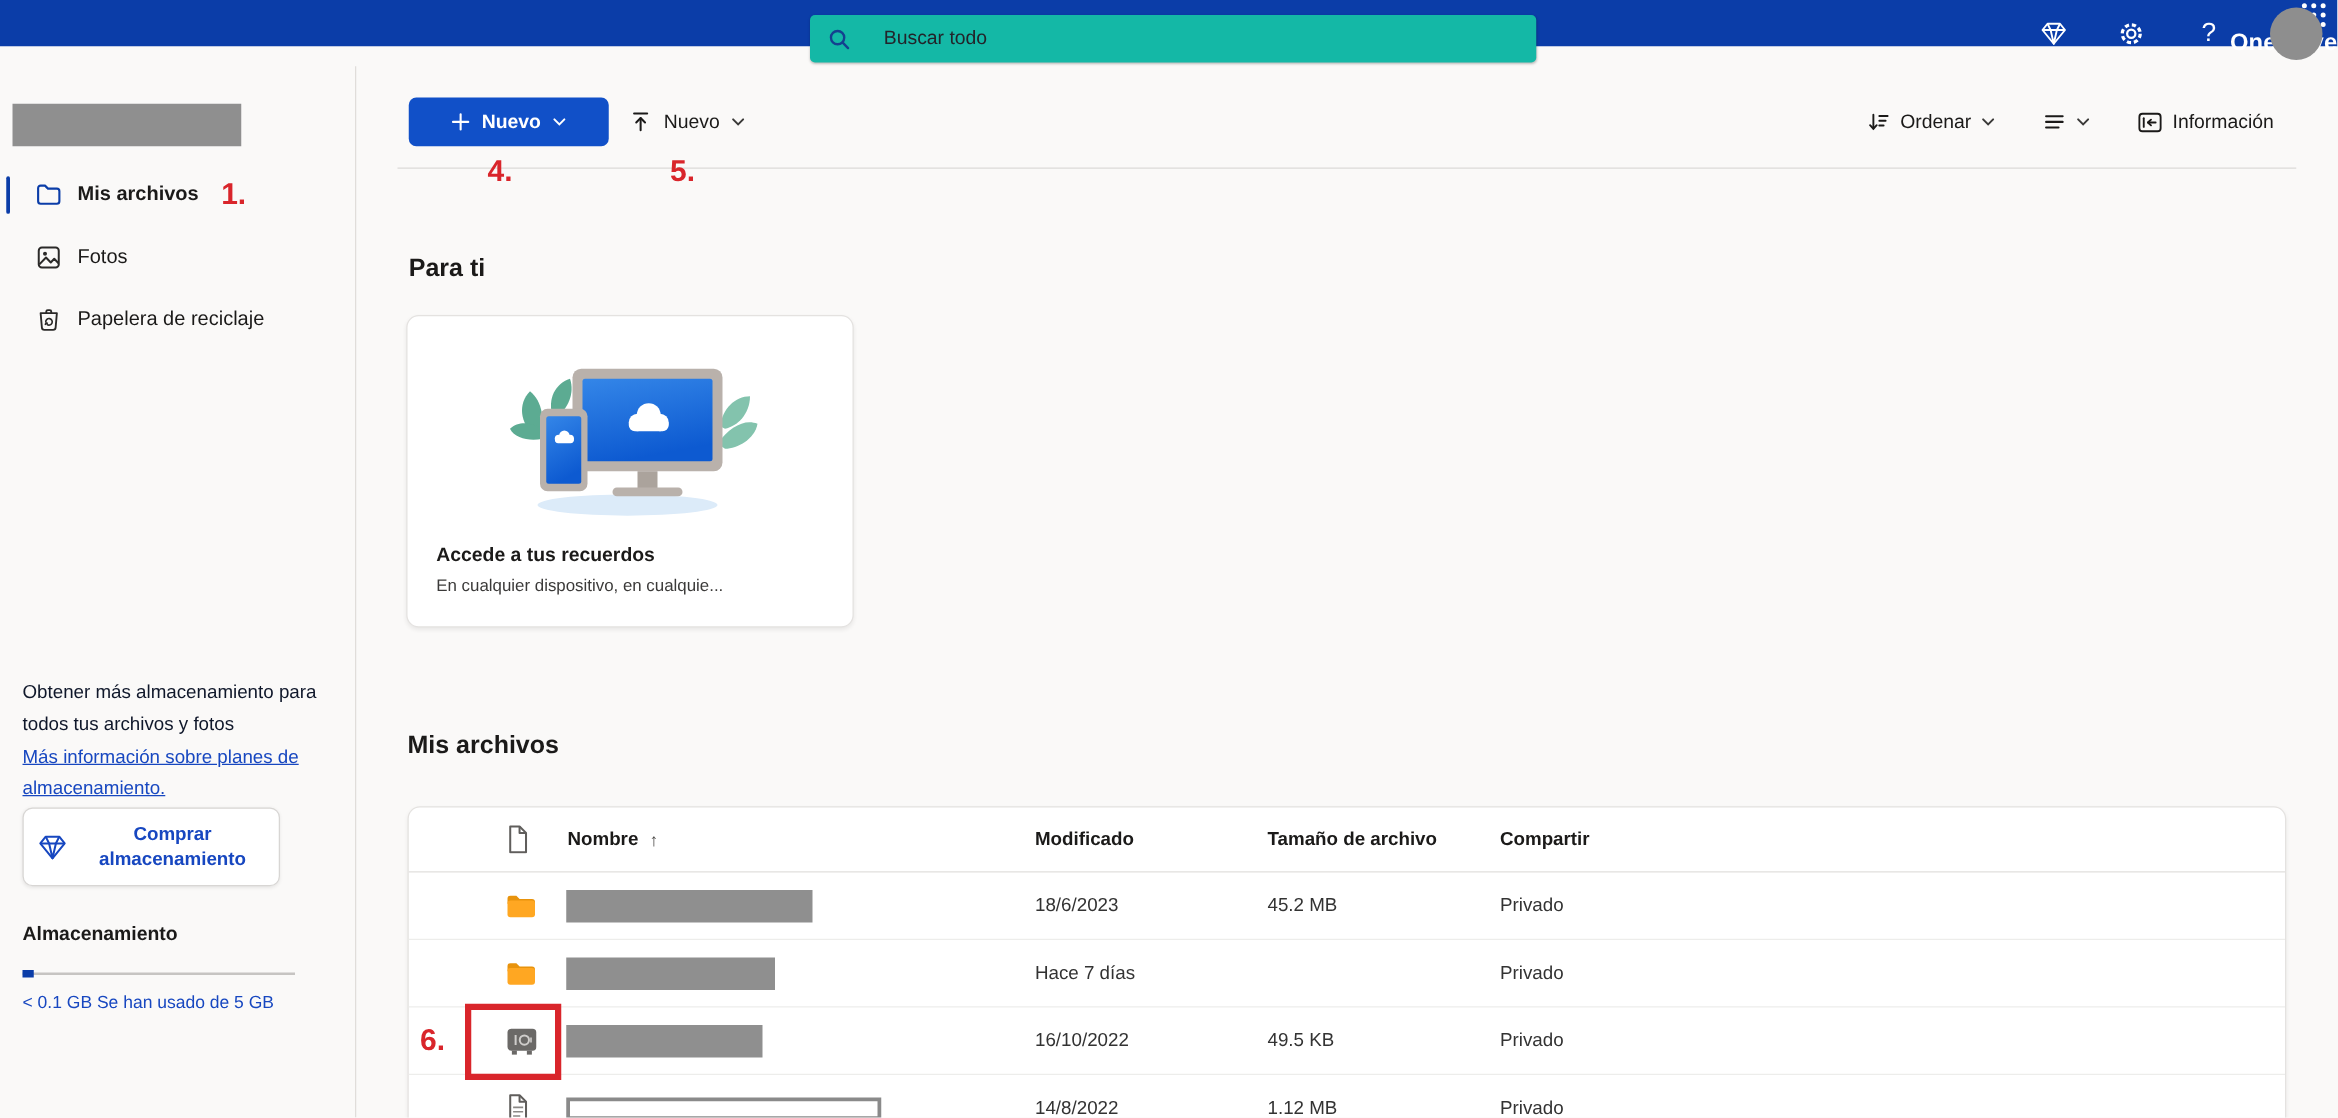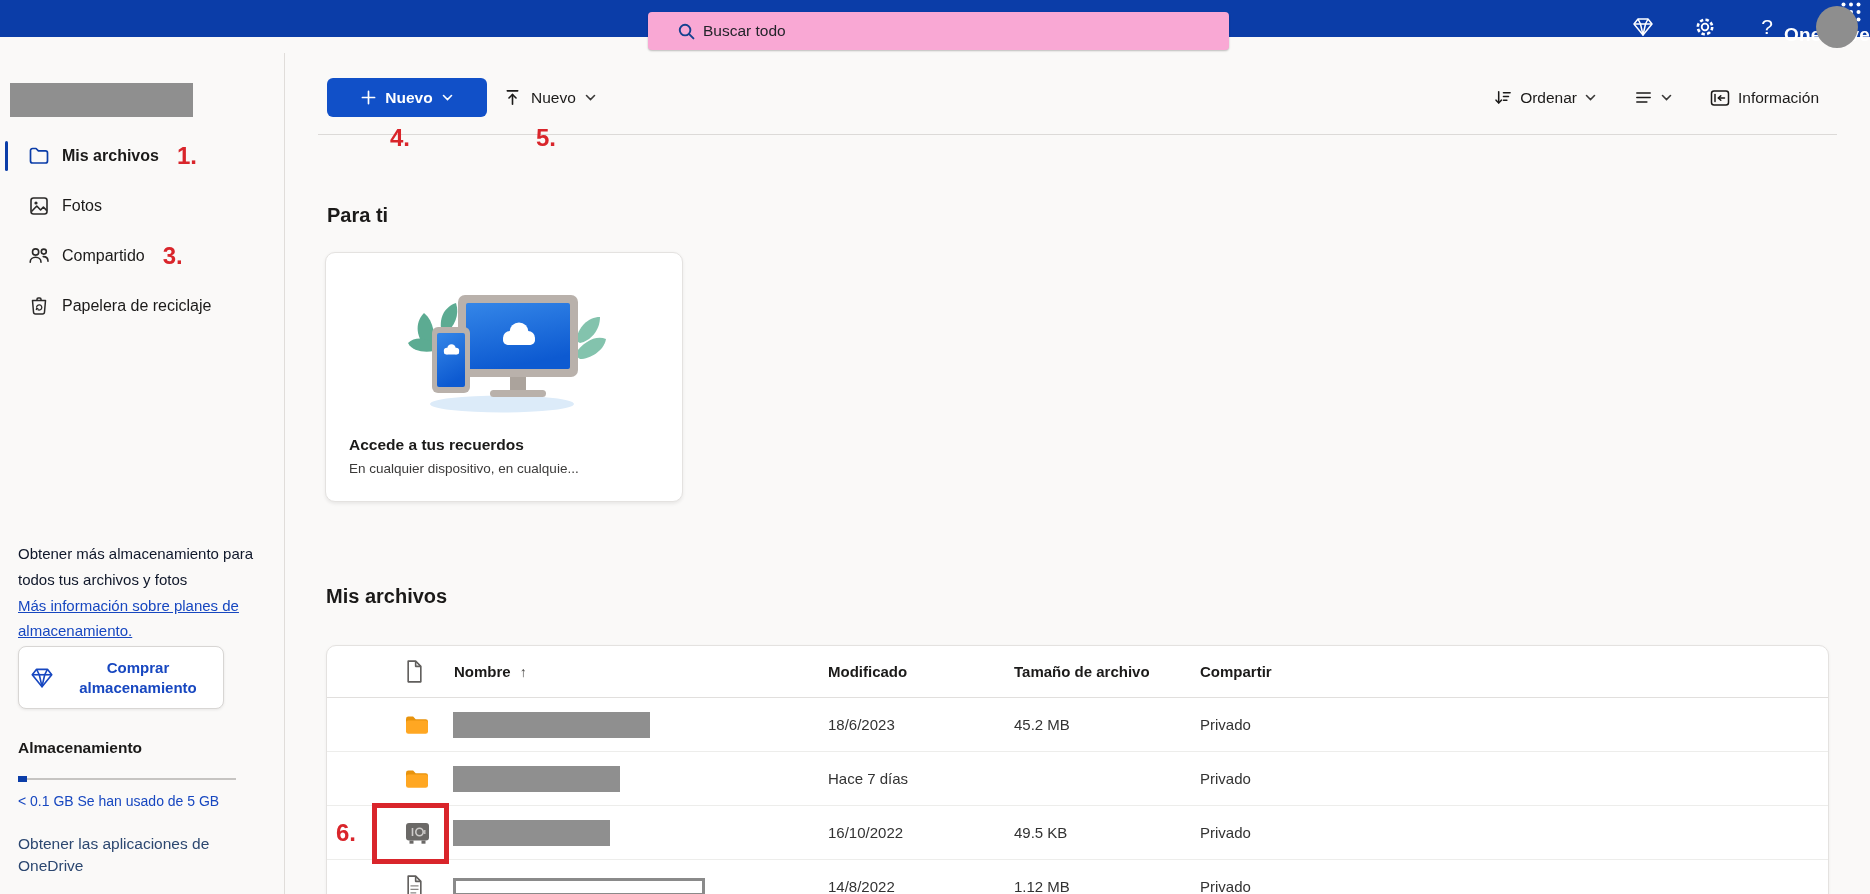--- a/index.html
+++ b/index.html
@@ -7,21 +7,21 @@
   body {
     width:1870px; height:894px; position:relative; overflow:hidden;
     font-family:"Liberation Sans", sans-serif; background:#faf9f8; color:#1b1a19;
   }
   button { font-family:"Liberation Sans", sans-serif; }
 
   
   .topbar { position:absolute; left:0; top:0; width:1870px; height:37px; background:#0b3da8; display:flex; align-items:flex-end;flex-direction:column; }
   .waffle-btn { width:38px; height:44px; margin-left:14px; background:transparent; border:none; display:flex; align-items:center; justify-content:center; cursor:pointer; }
   .brand { color:#fff; font-size:19px; font-weight:700; margin-left:16px; letter-spacing:.2px; }
-  .searchbox { position:absolute; left:648px; top:12px; width:581px; height:38px; background:#f9a8d4; border-radius:4px; display:flex; align-items:center; padding:0 29px; gap:5px; box-shadow:0 1px 2px rgba(0,0,0,.25); }
+  .searchbox { position:absolute; left:648px; top:12px; width:581px; height:38px; background:#14b8a6; border-radius:4px; display:flex; align-items:center; padding:0 14px; gap:24px; box-shadow:0 1px 2px rgba(0,0,0,.25); }
   .searchbox input { flex:1; border:none; outline:none; background:transparent; font-size:15.5px; color:#1b1a19; font-family:"Liberation Sans",sans-serif; }
   .searchbox input::placeholder { color:#23242a; opacity:1; }
   .topbar-right { position:absolute; right:0; top:0; height:53px; display:flex; align-items:center; gap:36px; padding-right:12px; }
   .tb-iconbtn { background:transparent; border:none; width:26px; height:26px; padding:0; display:flex; align-items:center; justify-content:center; cursor:pointer; color:#fff; }
   .help-glyph { color:#fff; font-size:21px; font-weight:400; }
   .avatar { width:42px; height:42px; border-radius:50%; background:#8e8e8e; border:none; cursor:pointer; }
 
   
   .sidebar { position:absolute; left:0; top:53px; width:285px; bottom:0; background:#faf9f8; border-right:1px solid #e0ddda; }
   .redacted-name { position:absolute; left:10px; top:30px; width:183px; height:34px; background:#8f8f8f; }
@@ -142,32 +142,20 @@
         <svg width="22" height="22" viewBox="0 0 22 22" fill="none" stroke="currentColor" stroke-width="1.6" stroke-linejoin="round">
             <rect x="3" y="3" width="16" height="16" rx="2.5"></rect>
             <circle cx="8" cy="8" r="1.6" fill="currentColor" stroke="none"></circle>
             <path d="M3.5 16.5 L8.8 11 L12.6 15 L15.4 12 L18.8 15.6"></path>
           </svg>
       </span>
       <span class="nav-label">Fotos</span>
     </li>
     <li>
       <span class="nav-icon">
-        <svg width="22" height="22" viewBox="0 0 22 22" fill="none" stroke="currentColor" stroke-width="1.6" stroke-linecap="round">
-            <circle cx="7.6" cy="7" r="3.1"></circle>
-            <path d="M2.2 17.2 c0-3 2.4-4.9 5.4-4.9 s5.4 1.9 5.4 4.9"></path>
-            <circle cx="15.8" cy="6.6" r="2.5"></circle>
-            <path d="M15.2 11.6 c2.9 0 4.8 1.9 4.8 4.6"></path>
-          </svg>
-      </span>
-      <span class="nav-label">Compartido</span>
-      <span class="ann">3.</span>
-    </li>
-    <li>
-      <span class="nav-icon">
         <svg width="22" height="22" viewBox="0 0 22 22" fill="none" stroke="currentColor" stroke-width="1.5" stroke-linejoin="round">
             <path d="M9 5.5 V4.3 a1.2 1.2 0 0 1 1.2-1.2 h1.6 a1.2 1.2 0 0 1 1.2 1.2 V5.5"></path>
             <path d="M4.5 5.5 H17.5 L16.5 17 a2 2 0 0 1-2 1.9 H7.5 a2 2 0 0 1-2-1.9 Z"></path>
             <path d="M8.6 12.6 a2.6 2.6 0 1 1 1 1.9" stroke-width="1.3"></path>
             <path d="M8.2 15 l.5-1.7 1.6.6" stroke-width="1.3"></path>
           </svg>
       </span>
       <span class="nav-label">Papelera de reciclaje</span>
     </li>
   </ul>
@@ -184,21 +172,20 @@
       </svg>
       <span class="buy-label">Comprar almacenamiento</span>
     </div>
 
     <h3 class="storage-heading">Almacenamiento</h3>
     <div class="progress">
       <div class="track"></div>
       <div class="fill"></div>
     </div>
     <a class="usage-link">&lt; 0.1 GB Se han usado de 5 GB</a>
-    <div class="get-apps">Obtener las aplicaciones de OneDrive</div>
   </div>
 </nav>
 
 <button class="btn-nuevo">
   <svg width="15" height="15" viewBox="0 0 16 16" stroke="#fff" stroke-width="1.8" stroke-linecap="round">
       <path d="M8 1.5 V14.5 M1.5 8 H14.5"></path>
     </svg>
   <span>Nuevo</span>
   <svg width="11" height="7" viewBox="0 0 11 7" fill="none" stroke="#fff" stroke-width="1.6" stroke-linecap="round">
       <path d="M1.5 1.5 L5.5 5.5 L9.5 1.5"></path>

